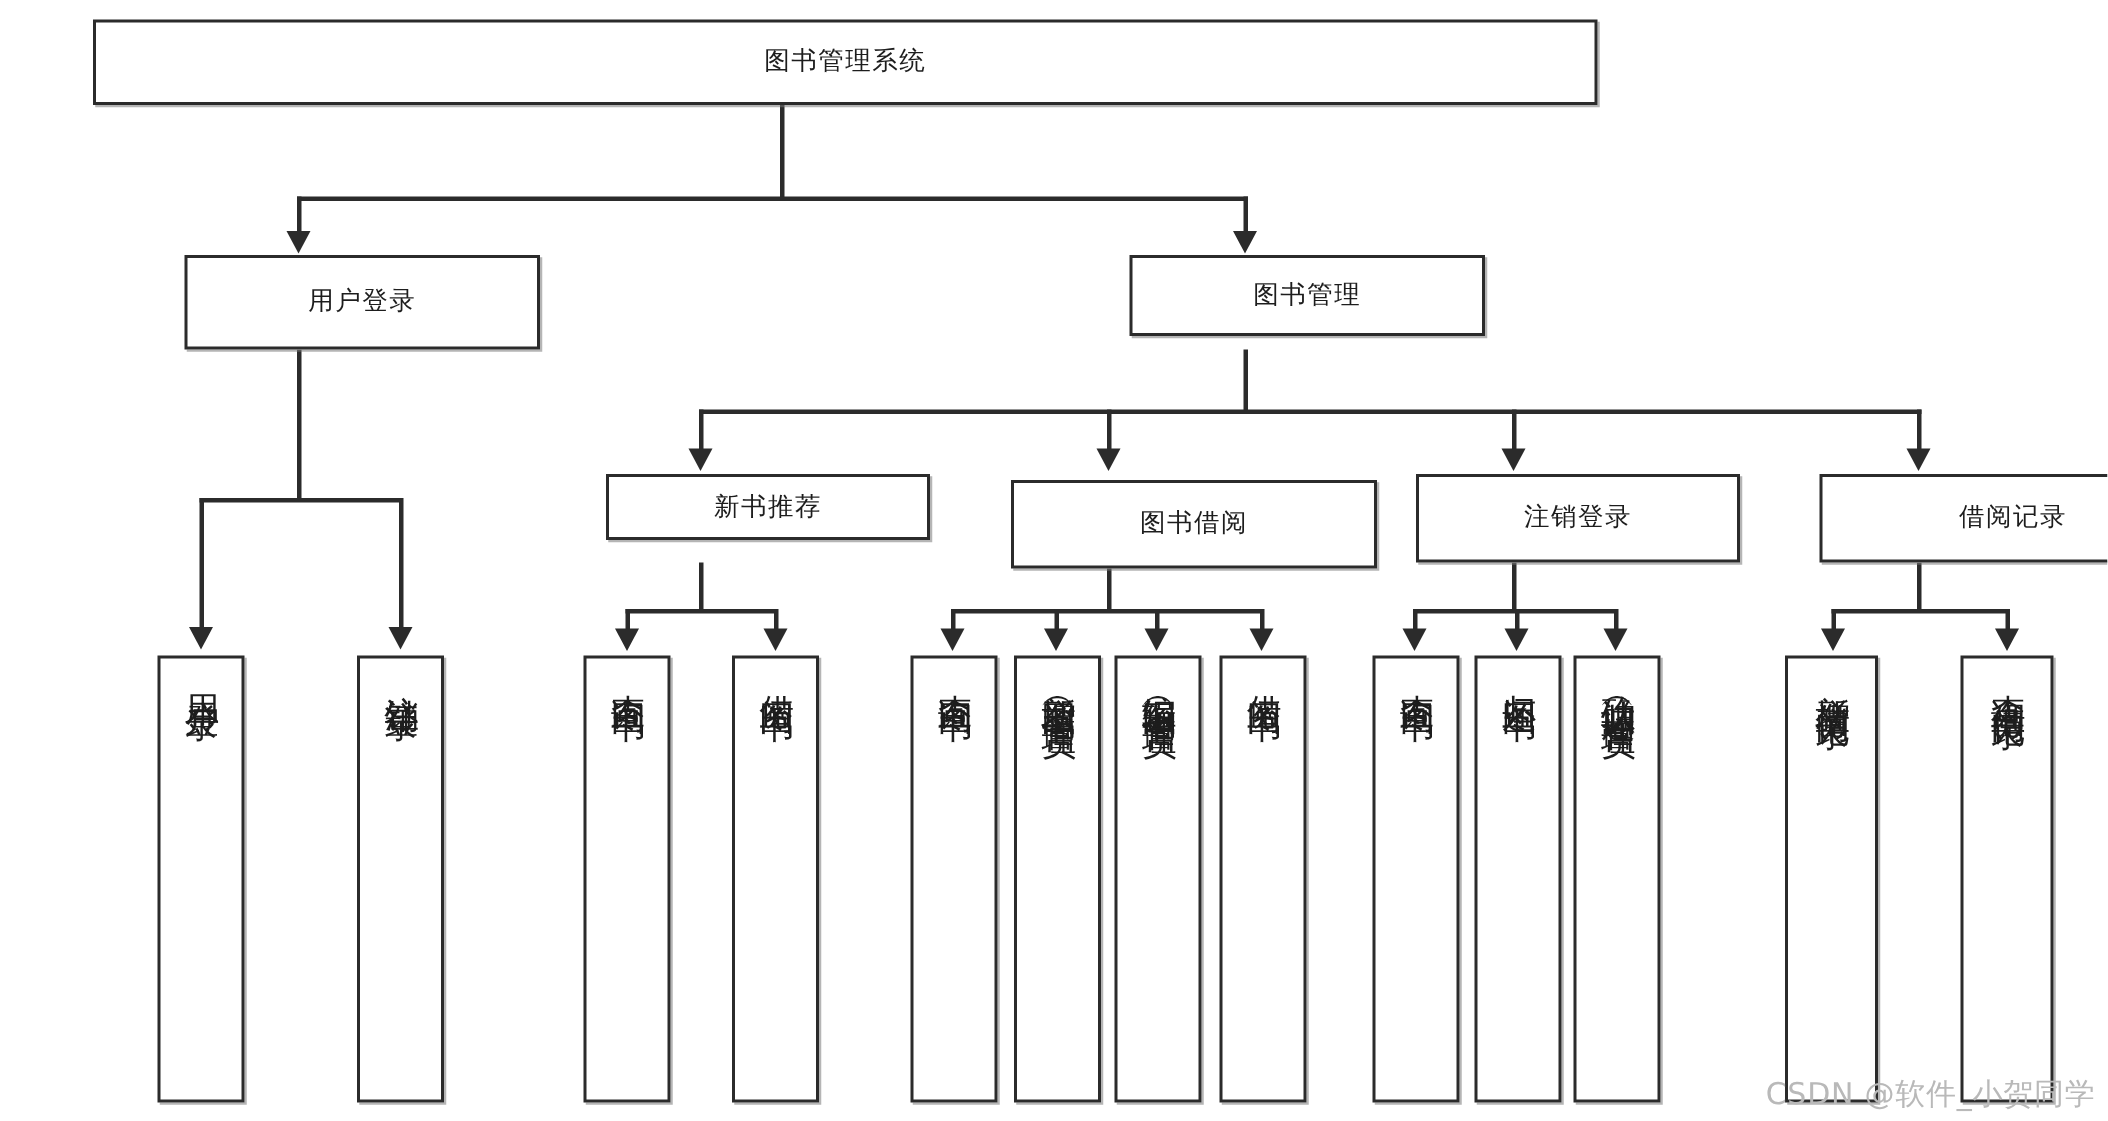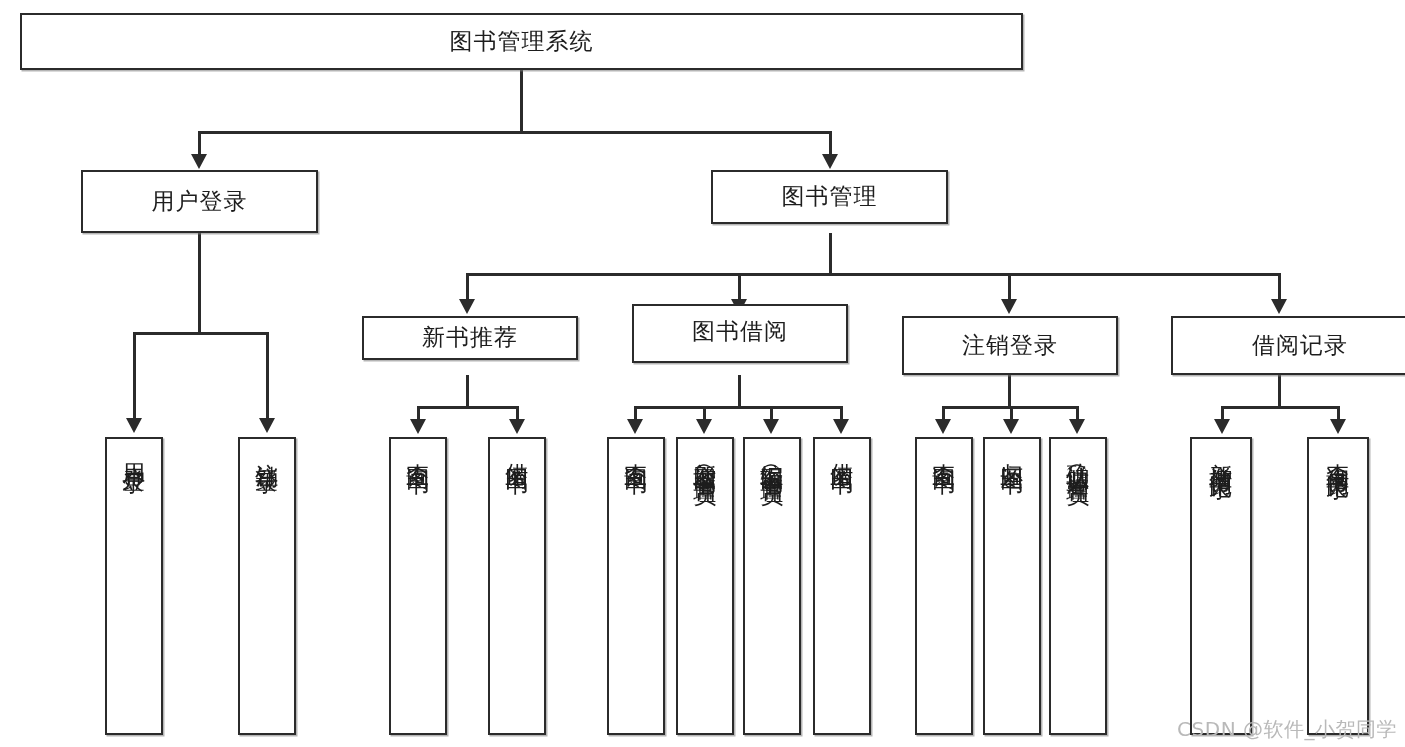--- a/index.html
+++ b/index.html
@@ -23,24 +23,25 @@
     background: #ffffff;
     border: 2.5px solid #2b2b2b;
     box-shadow: 1.5px 1.5px 0 0 rgba(120,120,120,0.55);
     display: flex;
     align-items: center;
     justify-content: center;
     color: #1d1d1d;
     z-index: 3;
   }
   .node.horizontal {
-    font-size: 23px;
+    font-size: 17px;
     letter-spacing: 1px;
     line-height: 1.2;
     white-space: nowrap;
+    margin-left: 42px;
   }
   
   .node.vertical {
     align-items: flex-start;
     justify-content: center;
     padding-top: 6px;
   }
   .node.vertical .vtext {
     writing-mode: vertical-rl;
     text-orientation: upright;
@@ -119,21 +120,21 @@
   <div class="edge v" style="left:738px; top:273px; height:28px;"></div>
   <div class="arrow" style="left:731px; top:299px;"></div>
   <div class="edge v" style="left:1008px; top:273px; height:28px;"></div>
   <div class="arrow" style="left:1001px; top:299px;"></div>
   <div class="edge v" style="left:1278px; top:273px; height:28px;"></div>
   <div class="arrow" style="left:1271px; top:299px;"></div>
 
   <div class="node horizontal" style="left:362px; top:316px; width:216px; height:44px;">
     <span>新书推荐</span>
   </div>
-  <div class="node horizontal" style="left:632px; top:304px; width:216px; height:59px;font-family:Liberation Mono, monospace;">
+  <div class="node horizontal" style="left:632px; top:320px; width:244px; height:59px;">
     <span>图书借阅</span>
   </div>
   <div class="node horizontal" style="left:902px; top:316px; width:216px; height:59px;">
     <span>注销登录</span>
   </div>
   <div class="node horizontal" style="left:1171px; top:316px; width:258px; height:59px;">
     <span>借阅记录</span>
   </div>
 
   <div class="edge v" style="left:466px; top:375px; height:33px;"></div>

